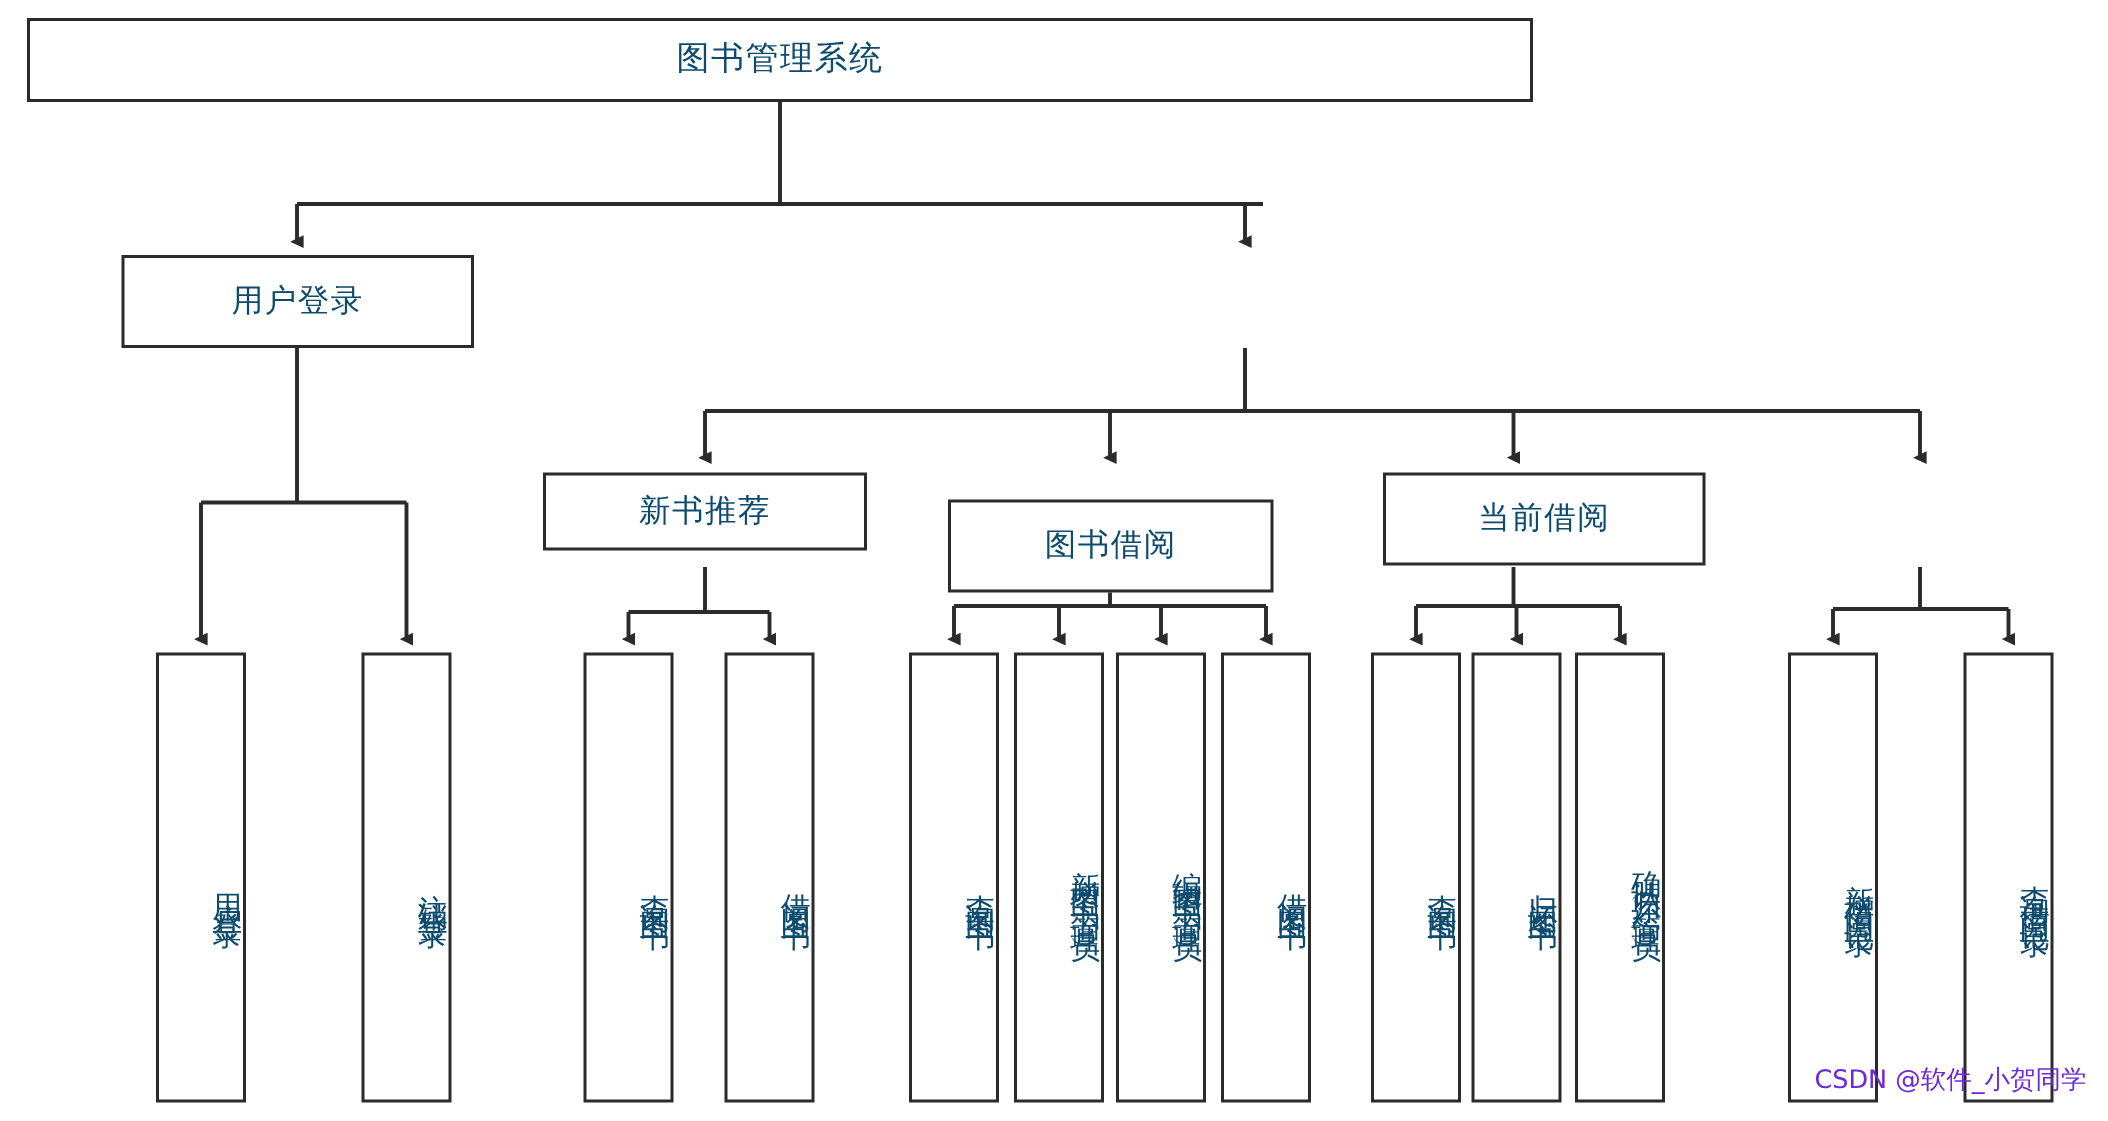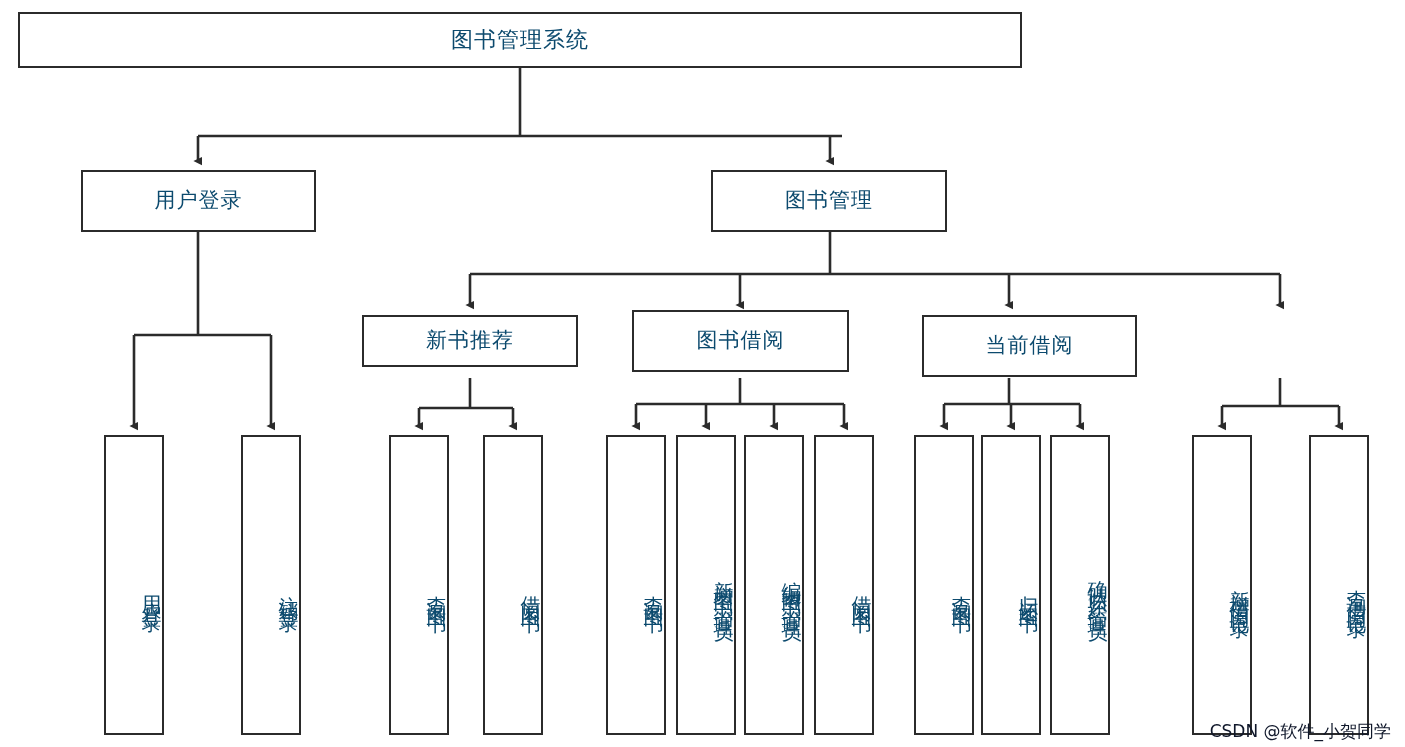--- a/index.html
+++ b/index.html
@@ -55,23 +55,23 @@
     line-height: 1.0;
   }
   .node.vert .vtext {
     writing-mode: vertical-rl;
     text-orientation: upright;
     display: block;
   }
   .watermark {
     position: absolute;
     right: 14px;
-    bottom: 4px;
+    bottom: 16px;
     font-size: 17px;
-    color: #0f172a;
+    color: #6d28d9;
     white-space: nowrap;
     z-index: 5;
     font-family: "DejaVu Sans", "Liberation Sans", sans-serif;
     margin-top: 44px;
   }
 </style>
 </head>
 <body>
 
 <div id="canvas">
@@ -122,24 +122,23 @@
       <path d="M1280,378 L1280,406"></path>
       <path d="M1222,406 L1339,406"></path>
       <path d="M1222,406 L1222,426" marker-end="url(#arrowhead)"></path>
       <path d="M1339,406 L1339,426" marker-end="url(#arrowhead)"></path>
     </g>
   </svg>
 
   <div class="node horiz root" style="left:18px; top:12px; width:1004px; height:56px;">图书管理系统</div>
 
   <div class="node horiz" style="left:81px; top:170px; width:235px; height:62px;">用户登录</div>
-  <div class="node horiz" style="left:711px; top:170px; width:236px; height:62px;">图书管理</div>
 
   <div class="node horiz" style="left:362px; top:315px; width:216px; height:52px;">新书推荐</div>
-  <div class="node horiz" style="left:632px; top:310px; width:217px; height:62px;">图书借阅</div>
+  <div class="node horiz" style="left:632px; top:333px; width:217px; height:62px;">图书借阅</div>
   <div class="node horiz" style="left:902px; top:315px; width:215px; height:62px;margin-left:20px;">当前借阅</div>
 
   <div class="node vert" style="left:104px; top:435px; width:60px; height:300px;">
     <span class="vtext">用户登录</span>
   </div>
   <div class="node vert" style="left:241px; top:435px; width:60px; height:300px;">
     <span class="vtext">注销登录</span>
   </div>
 
   <div class="node vert" style="left:389px; top:435px; width:60px; height:300px;">

